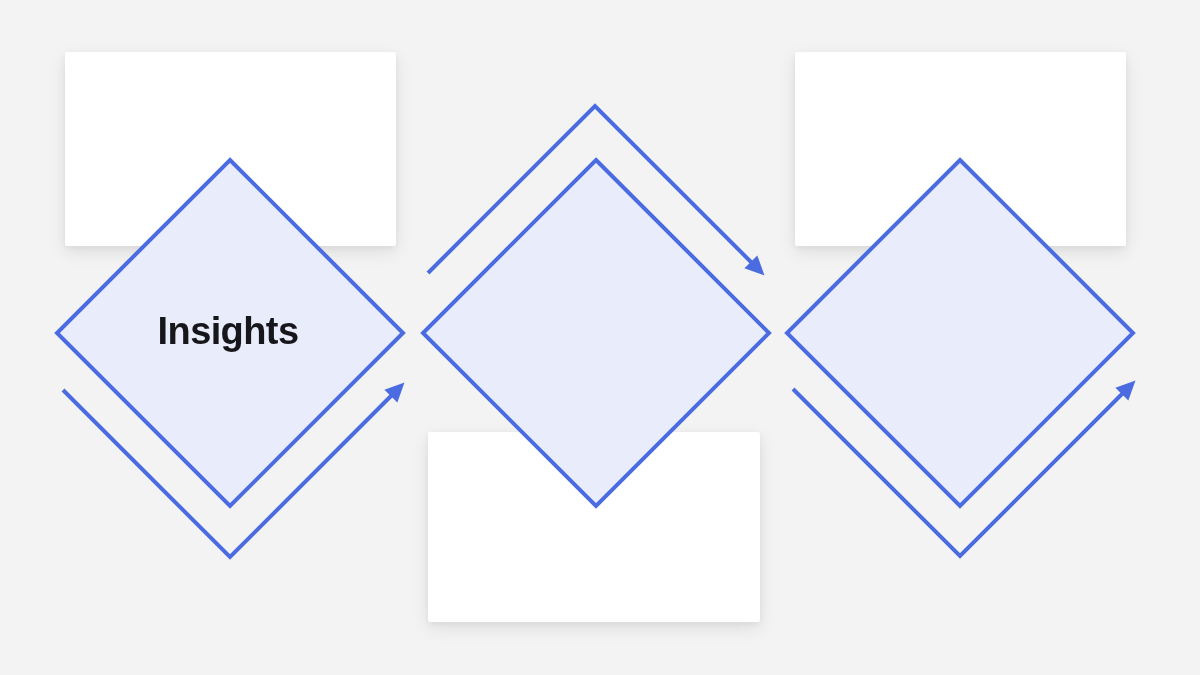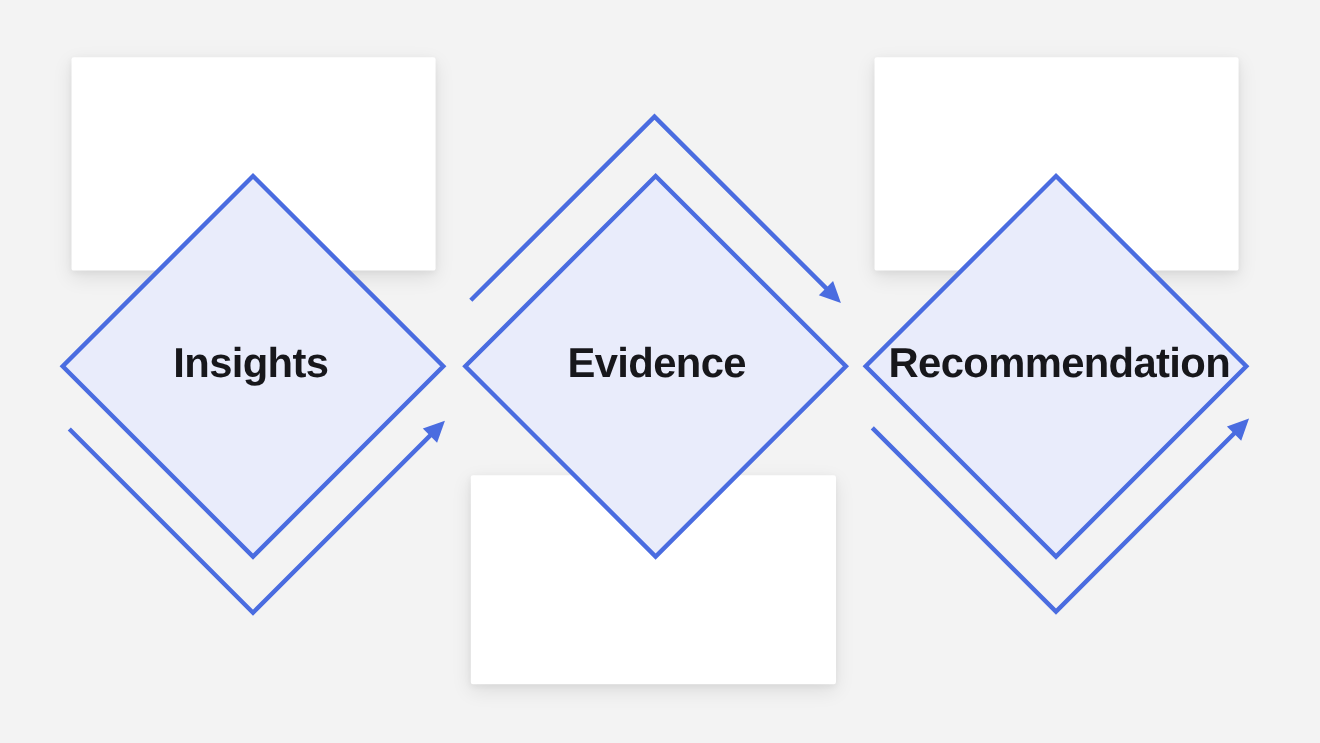--- a/index.html
+++ b/index.html
@@ -90,16 +90,14 @@
     <polyline class="chevron" points="63,390 230,557 398,389" marker-end="url(#arrowhead)"></polyline>
     <polyline class="chevron" points="428,273 595,106 758,269" marker-end="url(#arrowhead)"></polyline>
     <polyline class="chevron" points="793,389 960,556 1129,387" marker-end="url(#arrowhead)"></polyline>
 
     <polygon class="diamond" points="230,160 403,333 230,506 57,333"></polygon>
     <polygon class="diamond" points="596,160 769,333 596,506 423,333"></polygon>
     <polygon class="diamond" points="960,160 1133,333 960,506 787,333"></polygon>
   </svg>
 
   <div class="stage-label s1">Insights</div>
-  <div class="stage-label s2">Evidence</div>
-  <div class="stage-label s3">Recommendation</div>
 
 </div>
 
 </body></html>

